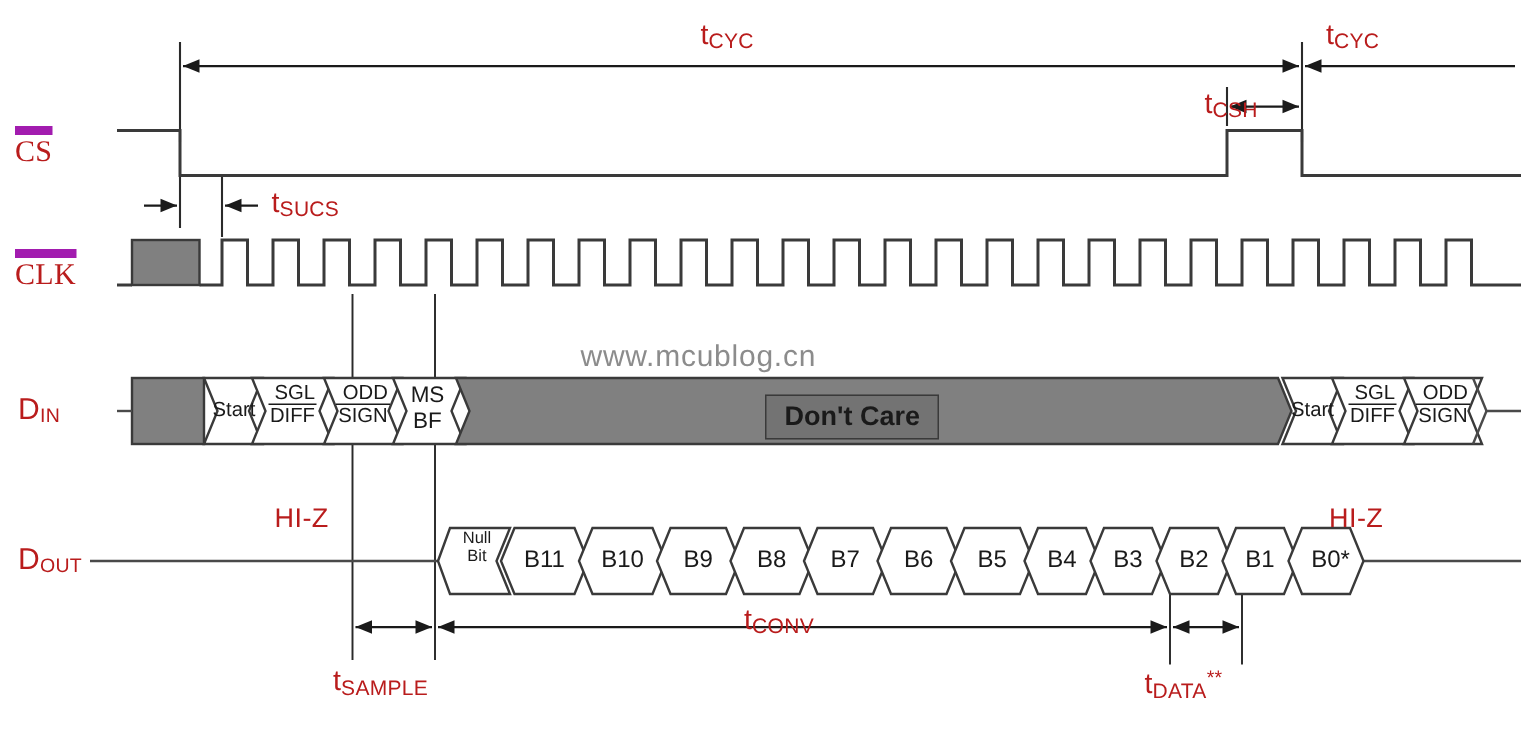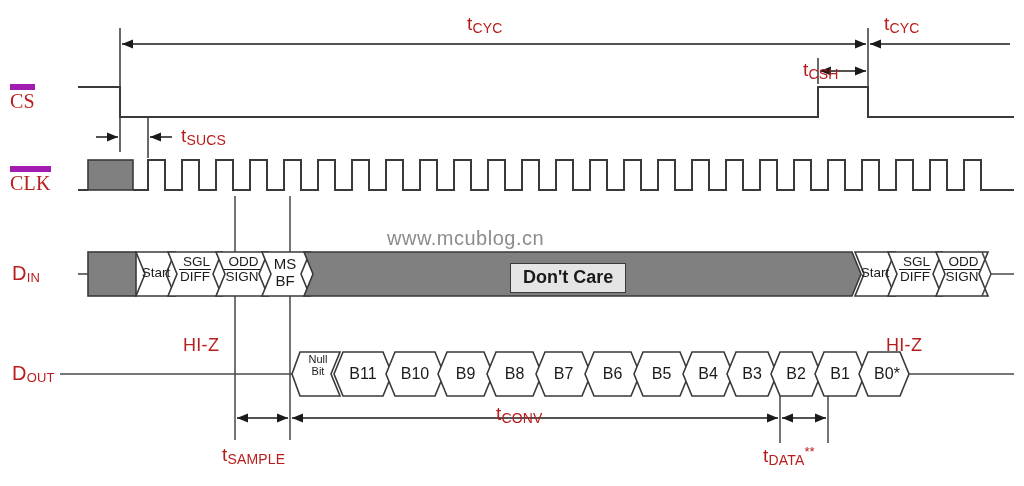--- a/index.html
+++ b/index.html
@@ -95,21 +95,21 @@
     font-size: 16px;
     text-align: center;
     color: #1a1a1a;
     white-space: nowrap;
   }
   .dontcare {
     position: absolute;
     font-size: 18px;
     font-weight: bold;
     color: #1a1a1a;
-    background: #e5e5e5;
+    background: #737373;
     border: 1.4px solid #3a3a3a;
     padding: 3px 12px 4px 12px;
     white-space: nowrap;
   }
   .watermark {
     position: absolute;
     font-size: 20px;
     color: #8c8c8c;
     letter-spacing: .5px;
     white-space: nowrap;

